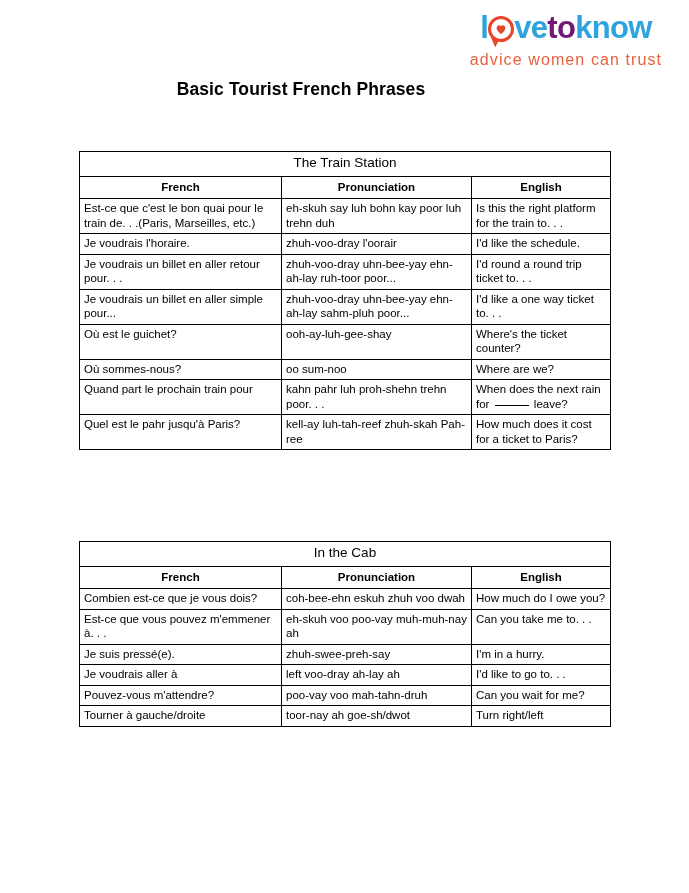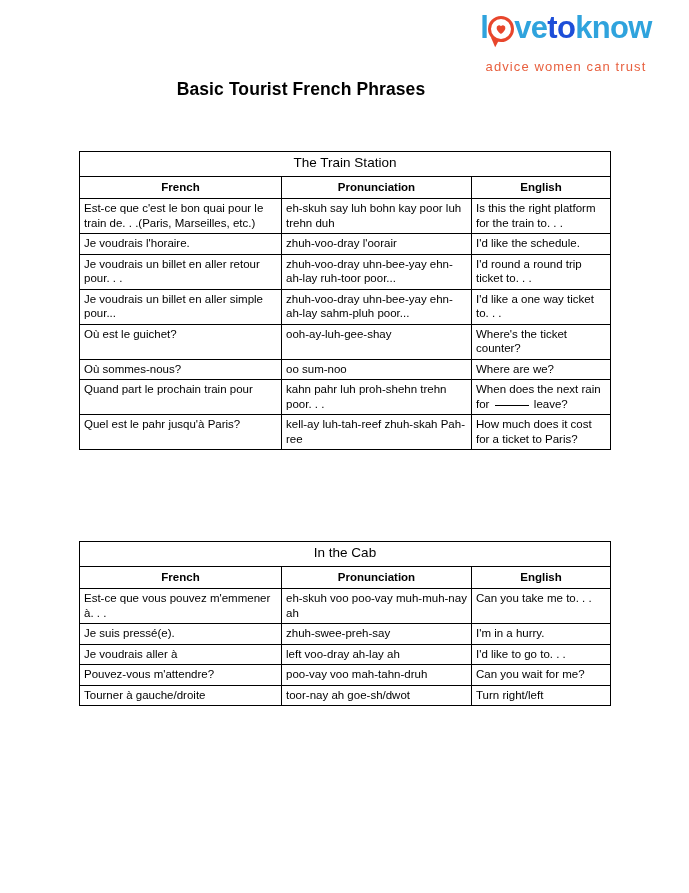--- a/index.html
+++ b/index.html
@@ -27,21 +27,21 @@
   .logo-word {
     font-size: 31px;
     font-weight: bold;
     letter-spacing: -0.7px;
     line-height: 31px;
     white-space: nowrap;
     display: block;
   }
   .logo-l { color: #2fa3dd; }
   .logo-ve { color: #2fa3dd; }
-  .logo-to { color: #1d4ed8; margin-top: 41px; }
+  .logo-to { color: #701a75; margin-top: 41px; }
   .logo-know { color: #2fa3dd; }
   .bubble {
     display: inline-block;
     position: relative;
     width: 26px;
     height: 26px;
     vertical-align: -4px;
     margin: 0 0px;
   }
   .bubble-circle {
@@ -67,23 +67,23 @@
     position: absolute;
     left: 50%;
     top: 50%;
     transform: translate(-50%, -50%);
     width: 13px;
     height: 13px;
   }
   .logo-tag {
     display: block;
     color: #e8603f;
-    font-size: 13px;
+    font-size: 16px;
     letter-spacing: 1.1px;
-    margin-top: 16px;
+    margin-top: 8px;
     white-space: nowrap;
   }
 
   
   .page-title {
     position: absolute;
     top: 79px;
     left: 0;
     width: 602px;
     text-align: center;
@@ -215,20 +215,25 @@
   </colgroup>
   <tbody>
     <tr>
       <td class="table-caption-cell" colspan="3">In the Cab</td>
     </tr>
     <tr>
       <td class="col-head">French</td>
       <td class="col-head">Pronunciation</td>
       <td class="col-head">English</td>
     </tr>
+  <tr>
+        <td class="col-french">Combien est-ce que je vous dois?</td>
+        <td class="col-pron">coh-bee-ehn eskuh zhuh voo dwah</td>
+        <td class="col-eng">How much do I owe you?</td>
+      </tr>
       <tr>
         <td class="col-french">Est-ce que vous pouvez m'emmener à. . .</td>
         <td class="col-pron">eh-skuh voo poo-vay muh-muh-nay ah</td>
         <td class="col-eng">Can you take me to. . .</td>
       </tr>
       <tr>
         <td class="col-french">Je suis pressé(e).</td>
         <td class="col-pron">zhuh-swee-preh-say</td>
         <td class="col-eng">I'm in a hurry.</td>
       </tr>

